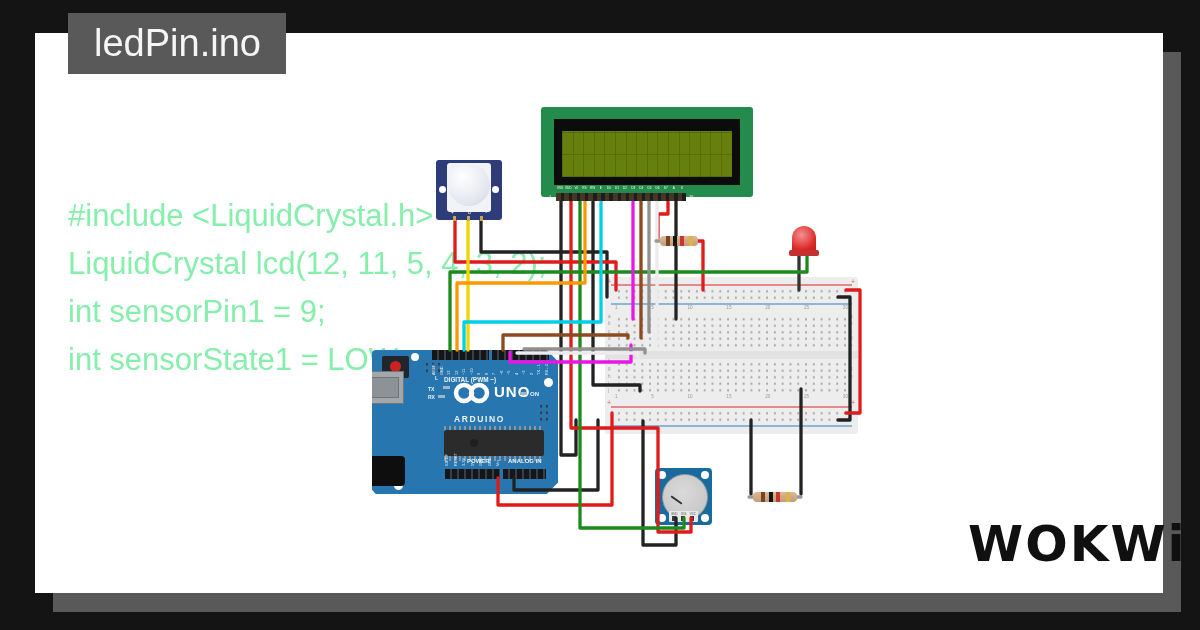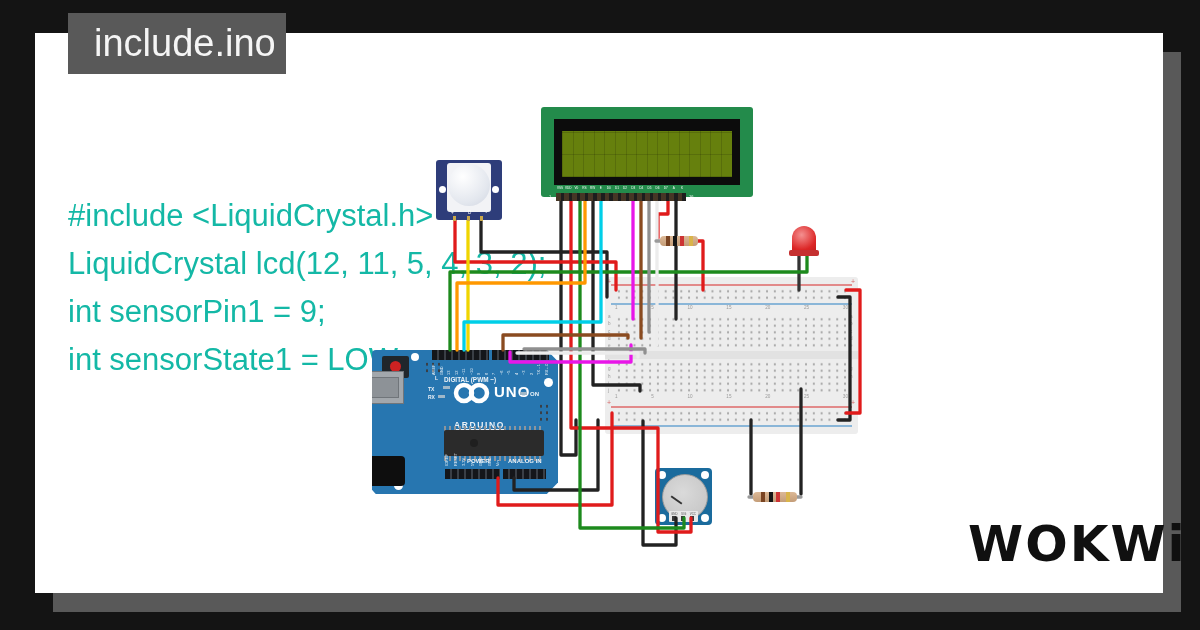--- a/index.html
+++ b/index.html
@@ -2,21 +2,21 @@
 <html><head>
 <meta charset="utf-8">
 <style>
   html,body{margin:0;padding:0;width:1200px;height:630px;overflow:hidden;
     background:#141414;font-family:"Liberation Sans",sans-serif;}
   .abs{position:absolute;}
   #card{left:35px;top:33px;width:1128px;height:560px;background:#fff;
     box-shadow:18px 19px 0 #595959;z-index:1;}
   #tab{left:68px;top:13px;width:218px;height:61px;background:#595959;color:#f5f5f5;
     display:flex;align-items:center;padding-left:26px;font-size:38px;z-index:6;box-sizing:border-box;}
-  #code{left:68px;top:96px;z-index:3;color:#14b8a6;font-size:31px;line-height:48px;white-space:pre;}
+  #code{left:68px;top:96px;z-index:3;color:#86efac;font-size:31px;line-height:48px;white-space:pre;}
   #logo{left:968px;top:515px;z-index:4;font-family:"DejaVu Sans",sans-serif;
     font-size:50px;font-weight:800;letter-spacing:2px;color:#101010;}
   
   #bb{left:605px;top:277px;width:253px;height:157px;background:#ededed;border-radius:3px;z-index:5;}
   .holes{background-image:radial-gradient(#a3a3a3 1.15px,transparent 1.3px);background-size:7.8px 6.5px;}
   .bbline{height:1.6px;left:6px;right:6px;}
   .bbnum{left:10px;right:10px;height:6px;display:flex;justify-content:space-between;
     font-size:4.6px;color:#9a9a9a;}
   .bbrow{width:6px;display:flex;flex-direction:column;justify-content:space-between;
     font-size:4.6px;color:#9a9a9a;line-height:4.6px;}
@@ -52,21 +52,21 @@
   #wires{left:0;top:0;z-index:20;}
   #wires path{fill:none;stroke-width:3.3;stroke-linecap:round;stroke-linejoin:round;}
   .tinytxt{color:#fff;}
 </style>
 </head>
 <body>
 
 <div id="card" class="abs"></div>
 
 <div id="tab" class="abs">
-  <span>include.ino</span>
+  <span>ledPin.ino</span>
 </div>
 
 <div id="code" class="abs">
   
 <div>#include &lt;LiquidCrystal.h&gt;</div><div></div><div>LiquidCrystal lcd(12, 11, 5, 4, 3, 2);</div><div>int sensorPin1 = 9;</div><div>int sensorState1 = LOW;</div></div>
 
 <div id="bb" class="abs">
   <div class="abs bbline" style="top:7px;background:#e28a8a;"></div>
   <div class="abs holes" style="left:10px;top:11px;width:233px;height:13px;"></div>
   <div class="abs bbline" style="top:26px;background:#8ab6d8;"></div>
@@ -206,21 +206,21 @@
   <div class="abs slabel" style="left:63px;top:25px;font-size:5px;">L</div>
   <div class="abs ledash" style="left:71px;top:36px;"></div>
   <div class="abs slabel" style="left:56px;top:36px;font-size:5px;">TX</div>
   <div class="abs slabel" style="left:56px;top:44px;font-size:5px;">RX</div>
   <div class="abs ledash" style="left:66px;top:45px;"></div>
   <svg class="abs" style="left:80px;top:31px;" width="40" height="24">
     <circle cx="12" cy="12" r="8" fill="none" stroke="#fff" stroke-width="4.5"></circle>
     <circle cx="27" cy="12" r="8" fill="none" stroke="#fff" stroke-width="4.5"></circle>
   </svg>
   <div class="abs" style="left:122px;top:33px;font-size:15px;font-weight:bold;color:#fff;letter-spacing:1px;">UNO</div>
-  <div class="abs slabel" style="left:82px;top:70px;font-size:8.5px;letter-spacing:1.6px;text-decoration:underline;">ARDUINO</div>
+  <div class="abs slabel" style="left:82px;top:64px;font-size:8.5px;letter-spacing:1.6px;">ARDUINO</div>
   <div class="abs slabel" style="left:158px;top:41px;font-size:6px;">ON</div>
   <div class="abs ledash" style="left:148px;top:42px;"></div>
   <div class="abs" style="left:72px;top:76px;width:100px;height:5px;background:repeating-linear-gradient(90deg,#8d959c 0 2px,transparent 2px 5px);"></div>
   <div class="abs" style="left:72px;top:80px;width:100px;height:26px;background:#2b2b2b;border-radius:2px;">
     <div class="abs" style="left:26px;top:9px;width:8px;height:8px;background:#1f1f1f;border-radius:50%;"></div>
   </div>
   <div class="abs" style="left:72px;top:106px;width:100px;height:5px;background:repeating-linear-gradient(90deg,#8d959c 0 2px,transparent 2px 5px);"></div>
   <div class="abs slabel" style="left:95px;top:108px;font-size:6px;">POWER</div>
   <div class="abs slabel" style="left:136px;top:108px;font-size:6px;">ANALOG IN</div>
   <div class="abs vlabels" style="left:73px;top:102px;width:55px;height:14px;">

